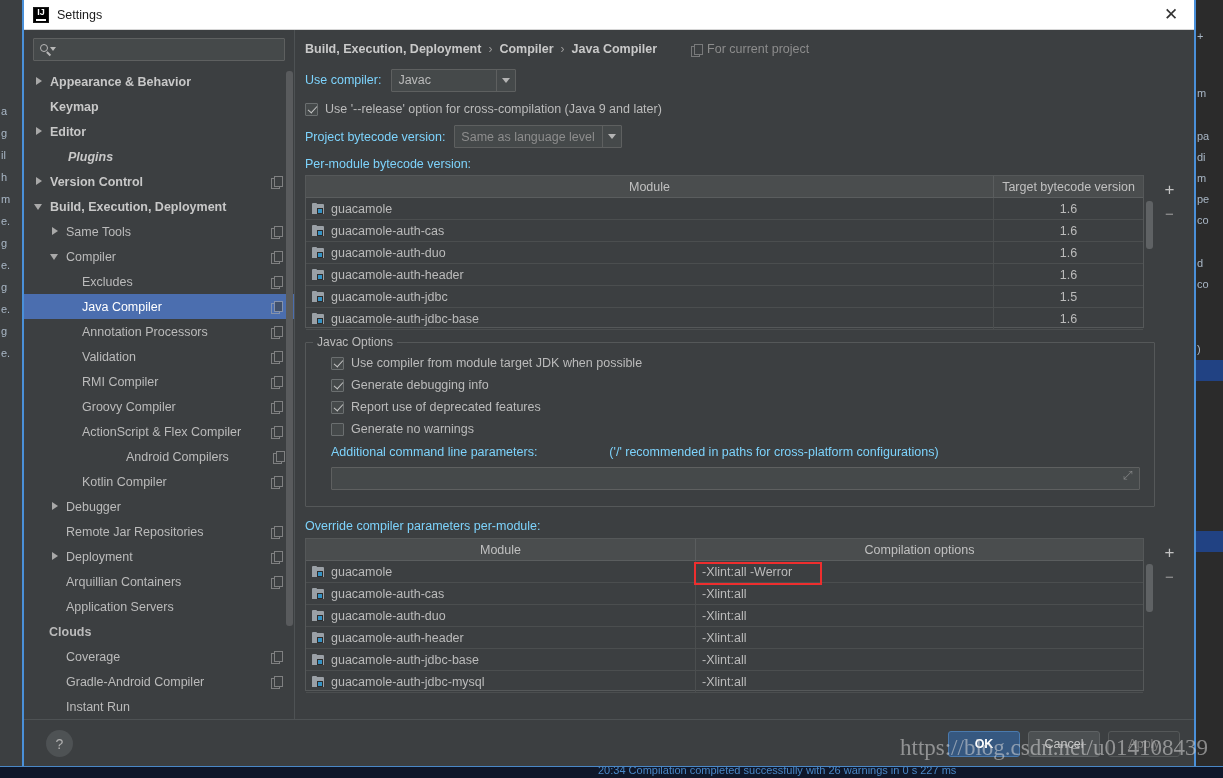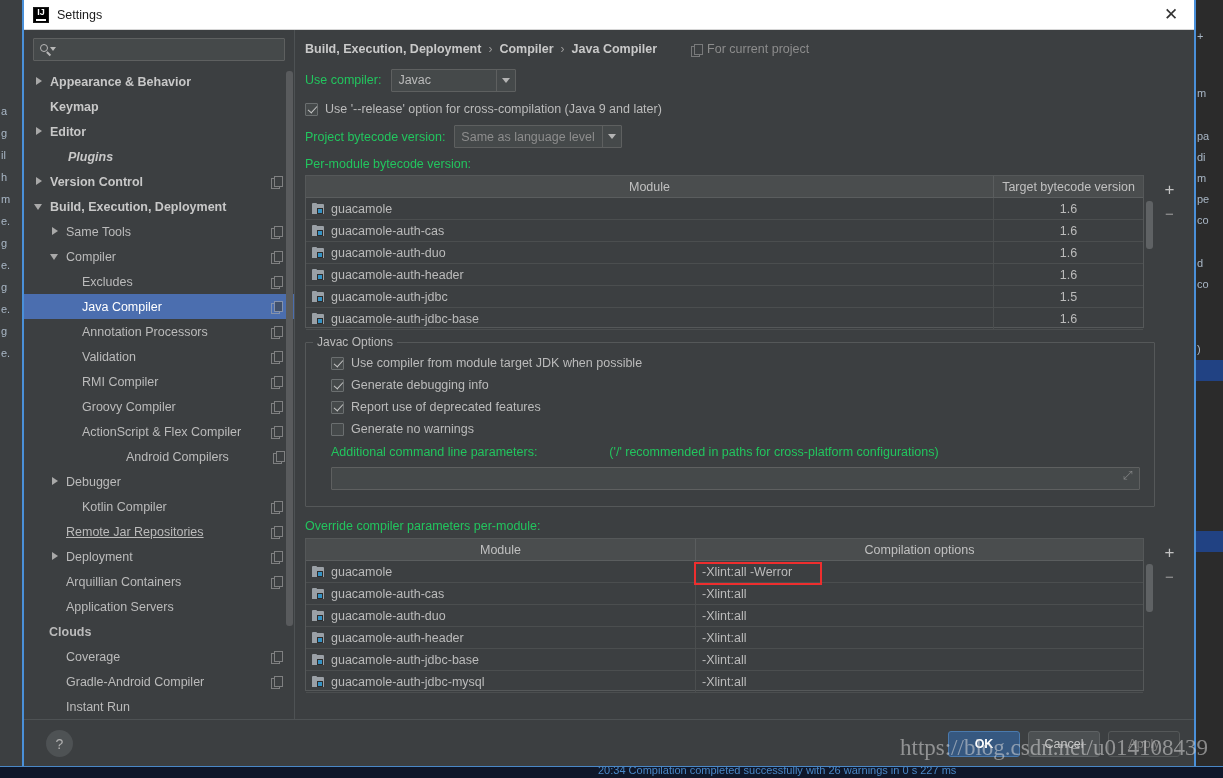--- a/index.html
+++ b/index.html
@@ -164,21 +164,21 @@
     white-space: nowrap;
   }
   #breadcrumb .crumb { font-weight: bold; color:#c9c9c9; font-size:12.5px; }
   #breadcrumb .sep { color:#9a9a9a; margin:0 7px; font-size:12px; }
   #for-current {
     margin-left: 34px; display:flex; align-items:center; color:#8c8c8c; font-size:12.5px;
   }
   #for-current .copy-ico { margin-left:0; margin-right:5px; opacity:.55; }
 
   .row { display: flex; align-items: center; }
-  .lbl { font-size: 12.5px; color: #22c55e; }
+  .lbl { font-size: 12.5px; color: #7dd3fc; }
 
   
   .combo {
     height: 23px; background:#45494a; border:1px solid #5e6060;
     display:flex; align-items:center; position:relative; border-radius:1px;
   }
   .combo .val { padding: 0 6px; font-size:12.5px; color:#bbbbbb; white-space:nowrap; }
   .combo .arrow-btn {
     margin-left:auto; width:19px; height:21px; display:flex;
     align-items:center; justify-content:center;
@@ -428,30 +428,30 @@
             <div class="tree-item" style="padding-left: 42px;">
               <span class="tw"></span>
               <span class="tree-label">ActionScript &amp; Flex Compiler</span>
               <span class="copy-ico"></span>
             </div>
             <div class="tree-item" style="padding-left: 42px; gap: 44px;">
               <span class="tw"></span>
               <span class="tree-label">Android Compilers</span>
               <span class="copy-ico"></span>
             </div>
+            <div class="tree-item" style="padding-left: 42px;">
+              <span class="tw"></span>
+              <span class="tree-label">Kotlin Compiler</span>
+              <span class="copy-ico"></span>
+            </div>
             <div class="tree-item" style="padding-left: 26px;">
               <span class="tw collapsed"></span>
               <span class="tree-label">Debugger</span>
             </div>
-            <div class="tree-item" style="padding-left: 42px;">
-              <span class="tw"></span>
-              <span class="tree-label">Kotlin Compiler</span>
-              <span class="copy-ico"></span>
-            </div>
-            <div class="tree-item" style="padding-left: 26px; text-decoration: underline;">
+            <div class="tree-item" style="padding-left: 26px;">
               <span class="tw"></span>
               <span class="tree-label">Remote Jar Repositories</span>
               <span class="copy-ico"></span>
             </div>
             <div class="tree-item" style="padding-left: 26px;">
               <span class="tw collapsed"></span>
               <span class="tree-label">Deployment</span>
               <span class="copy-ico"></span>
             </div>
             <div class="tree-item" style="padding-left: 26px;">

